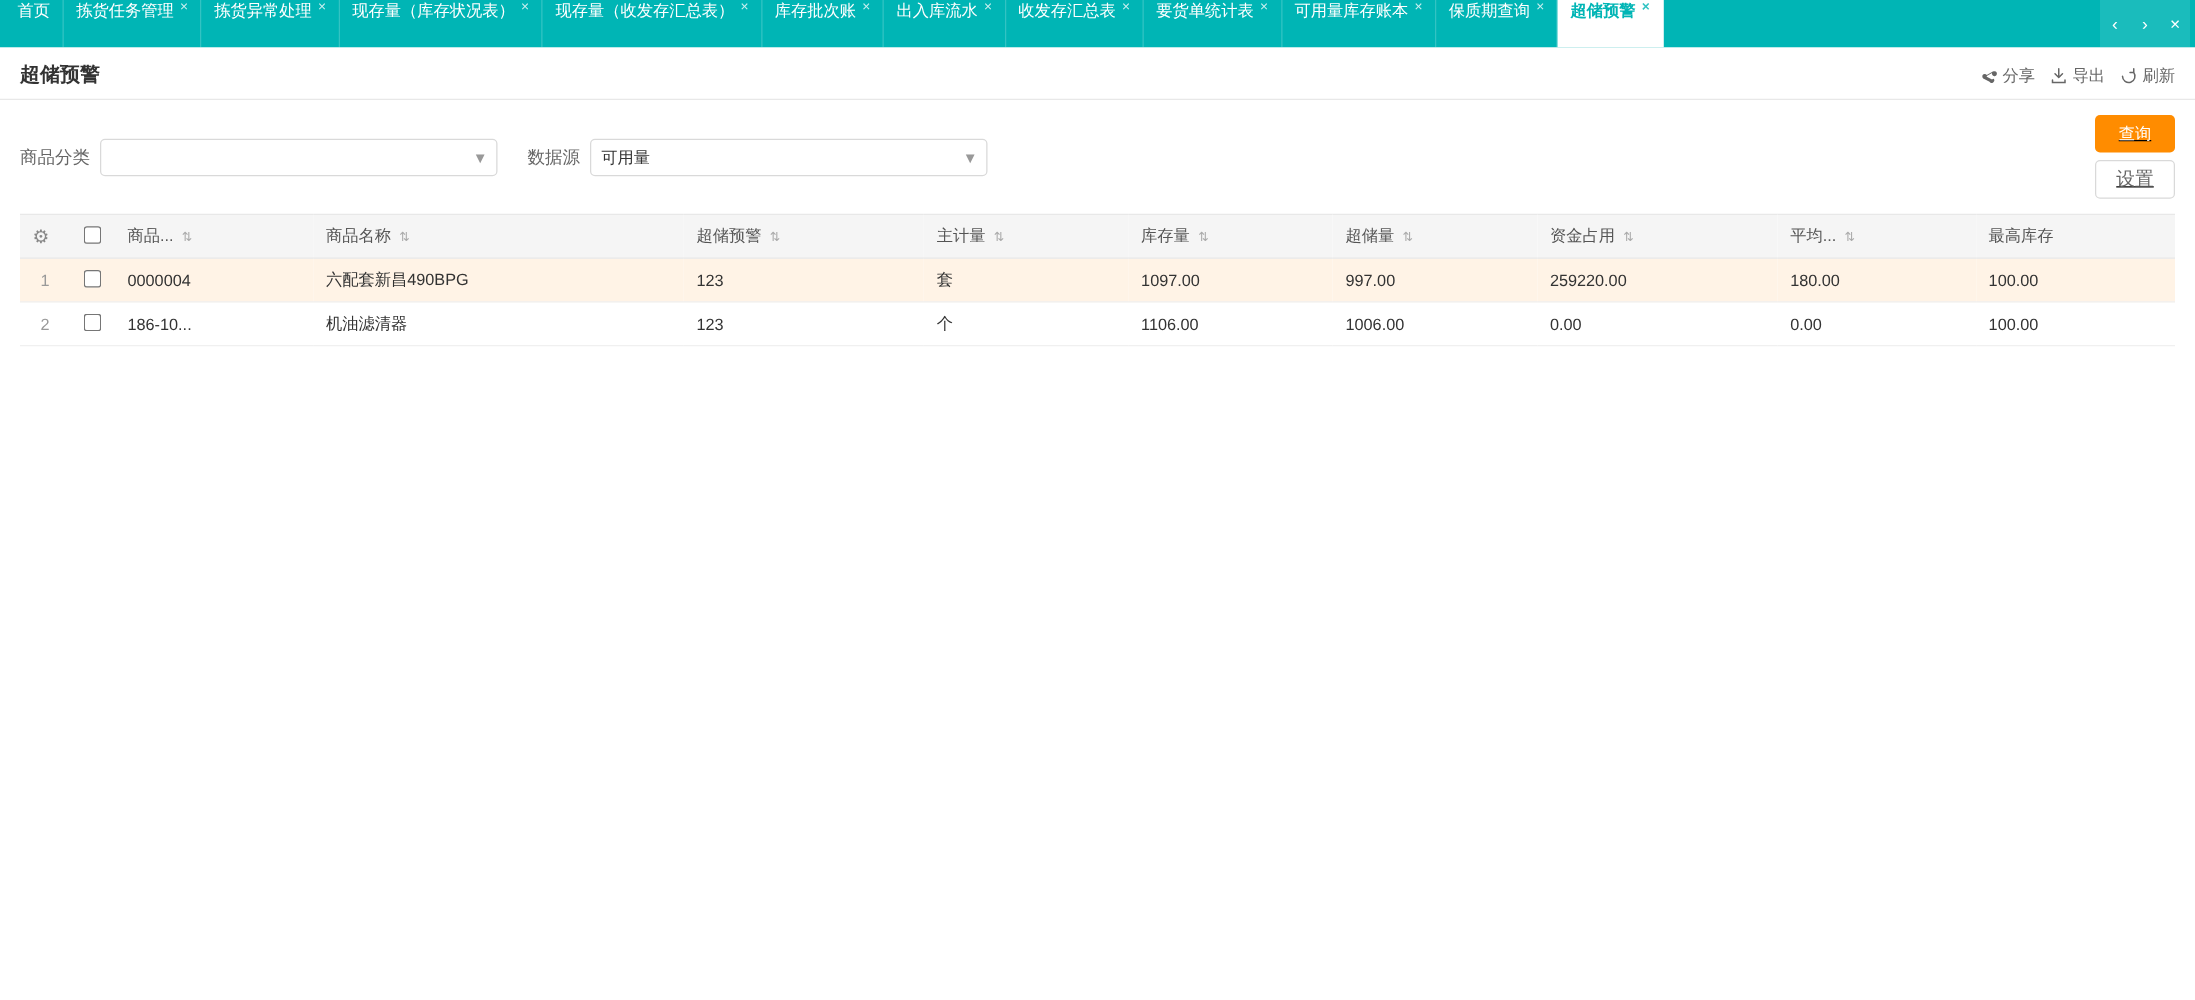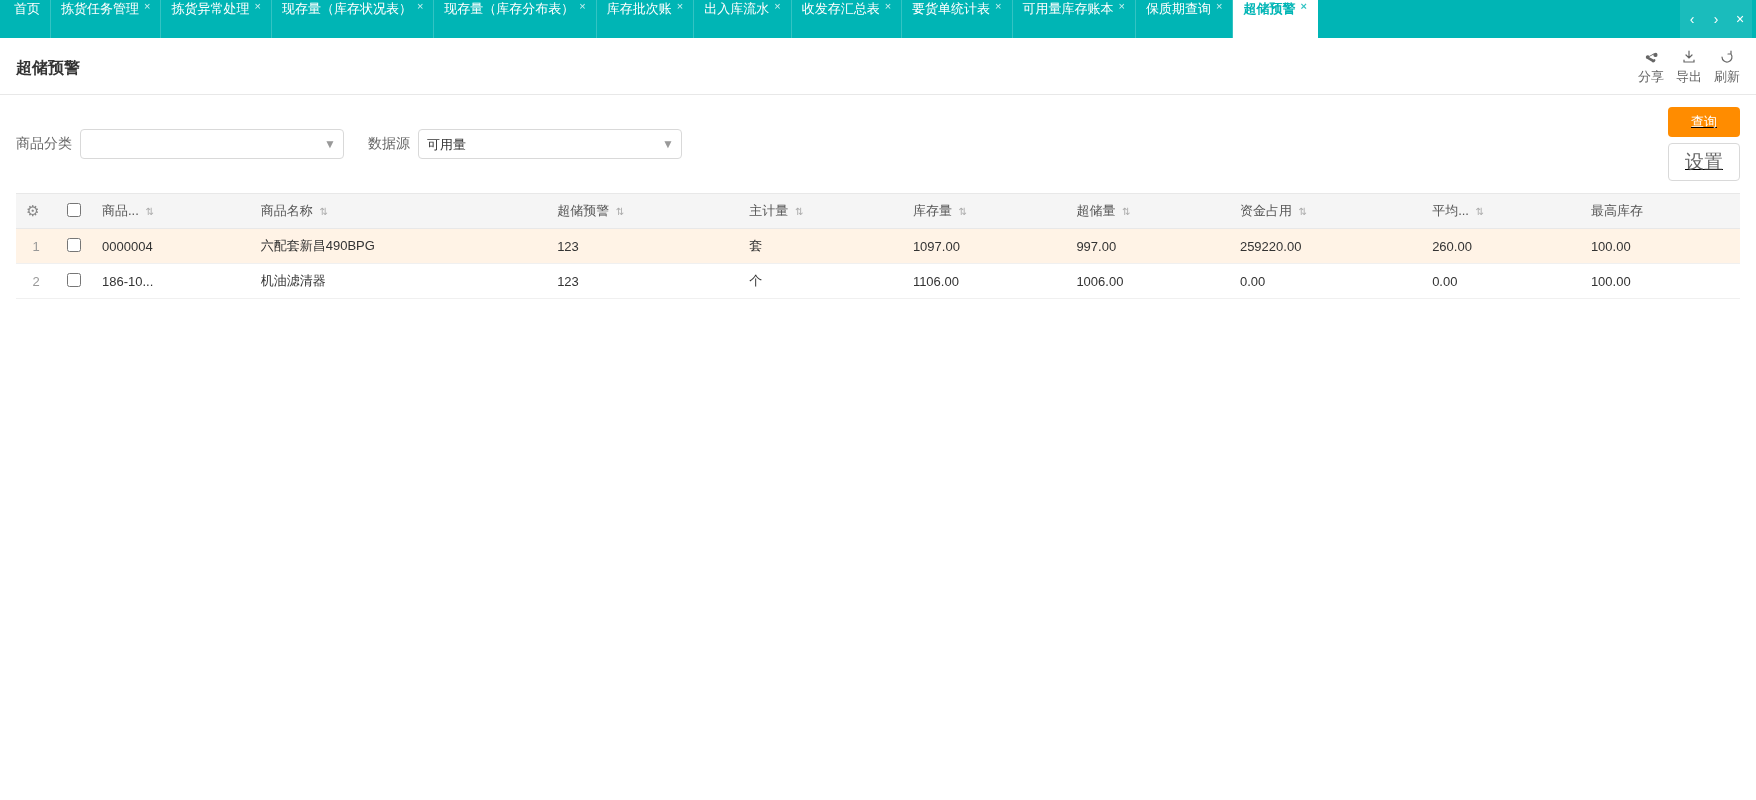--- a/index.html
+++ b/index.html
@@ -77,21 +77,20 @@
       align-items: center;
       gap: 12px;
     }
     .action-link {
       display: flex;
       align-items: center;
       gap: 4px;
       color: #666;
       cursor: pointer;
       font-size: 13px;
-      flex-direction: column;
     }
 
     
     .filter-bar {
       display: flex;
       align-items: center;
       padding: 12px 16px;
       gap: 24px;
       background: #fff;
     }
@@ -99,21 +98,21 @@
       display: flex;
       align-items: center;
       gap: 8px;
     }
     .filter-label {
       color: #666;
       white-space: nowrap;
       font-size: 14px;
     }
     .filter-select {
-      width: 264px;
+      width: 318px;
       height: 30px;
       border: 1px solid #d9d9d9;
       border-radius: 4px;
       padding: 0 28px 0 8px;
       appearance: none;
       background: #fff;
       cursor: pointer;
       font-size: 13px;
       color: #333;
       position: relative;
@@ -140,21 +139,21 @@
       cursor: pointer;
       font-size: 13px;
     }
     .btn-settings {
       background: #fff;
       color: #666;
       border: 1px solid #d9d9d9;
       border-radius: 4px;
       padding: 5px 16px;
       cursor: pointer;
-      font-size: 19px;
+      font-size: 15px;
     }
 
     
     .table-container {
       padding: 0 16px;
     }
     table {
       width: 100%;
       border-collapse: collapse;
       font-size: 13px;
@@ -222,21 +221,21 @@
   </div>
   <div class="nav-tab">
     <span>拣货异常处理</span>
     <span class="close-btn">×</span>
   </div>
   <div class="nav-tab">
     <span>现存量（库存状况表）</span>
     <span class="close-btn">×</span>
   </div>
   <div class="nav-tab">
-    <span>现存量（库存分布表）</span>
+    <span>现存量（收发存汇总表）</span>
     <span class="close-btn">×</span>
   </div>
   <div class="nav-tab">
     <span>库存批次账</span>
     <span class="close-btn">×</span>
   </div>
   <div class="nav-tab">
     <span>出入库流水</span>
     <span class="close-btn">×</span>
   </div>
@@ -375,21 +374,21 @@
     <td class="checkbox-cell">
       <input type="checkbox" style="">
     </td>
     <td>0000004</td>
     <td>六配套新昌490BPG</td>
     <td>123</td>
     <td>套</td>
     <td>1097.00</td>
     <td>997.00</td>
     <td>259220.00</td>
-    <td>260.00</td>
+    <td>180.00</td>
     <td>100.00</td>
   </tr>
           <tr class="row-normal">
     <td class="row-index">2</td>
     <td class="checkbox-cell">
       <input type="checkbox" style="">
     </td>
     <td>186-10...</td>
     <td>机油滤清器</td>
     <td>123</td>

